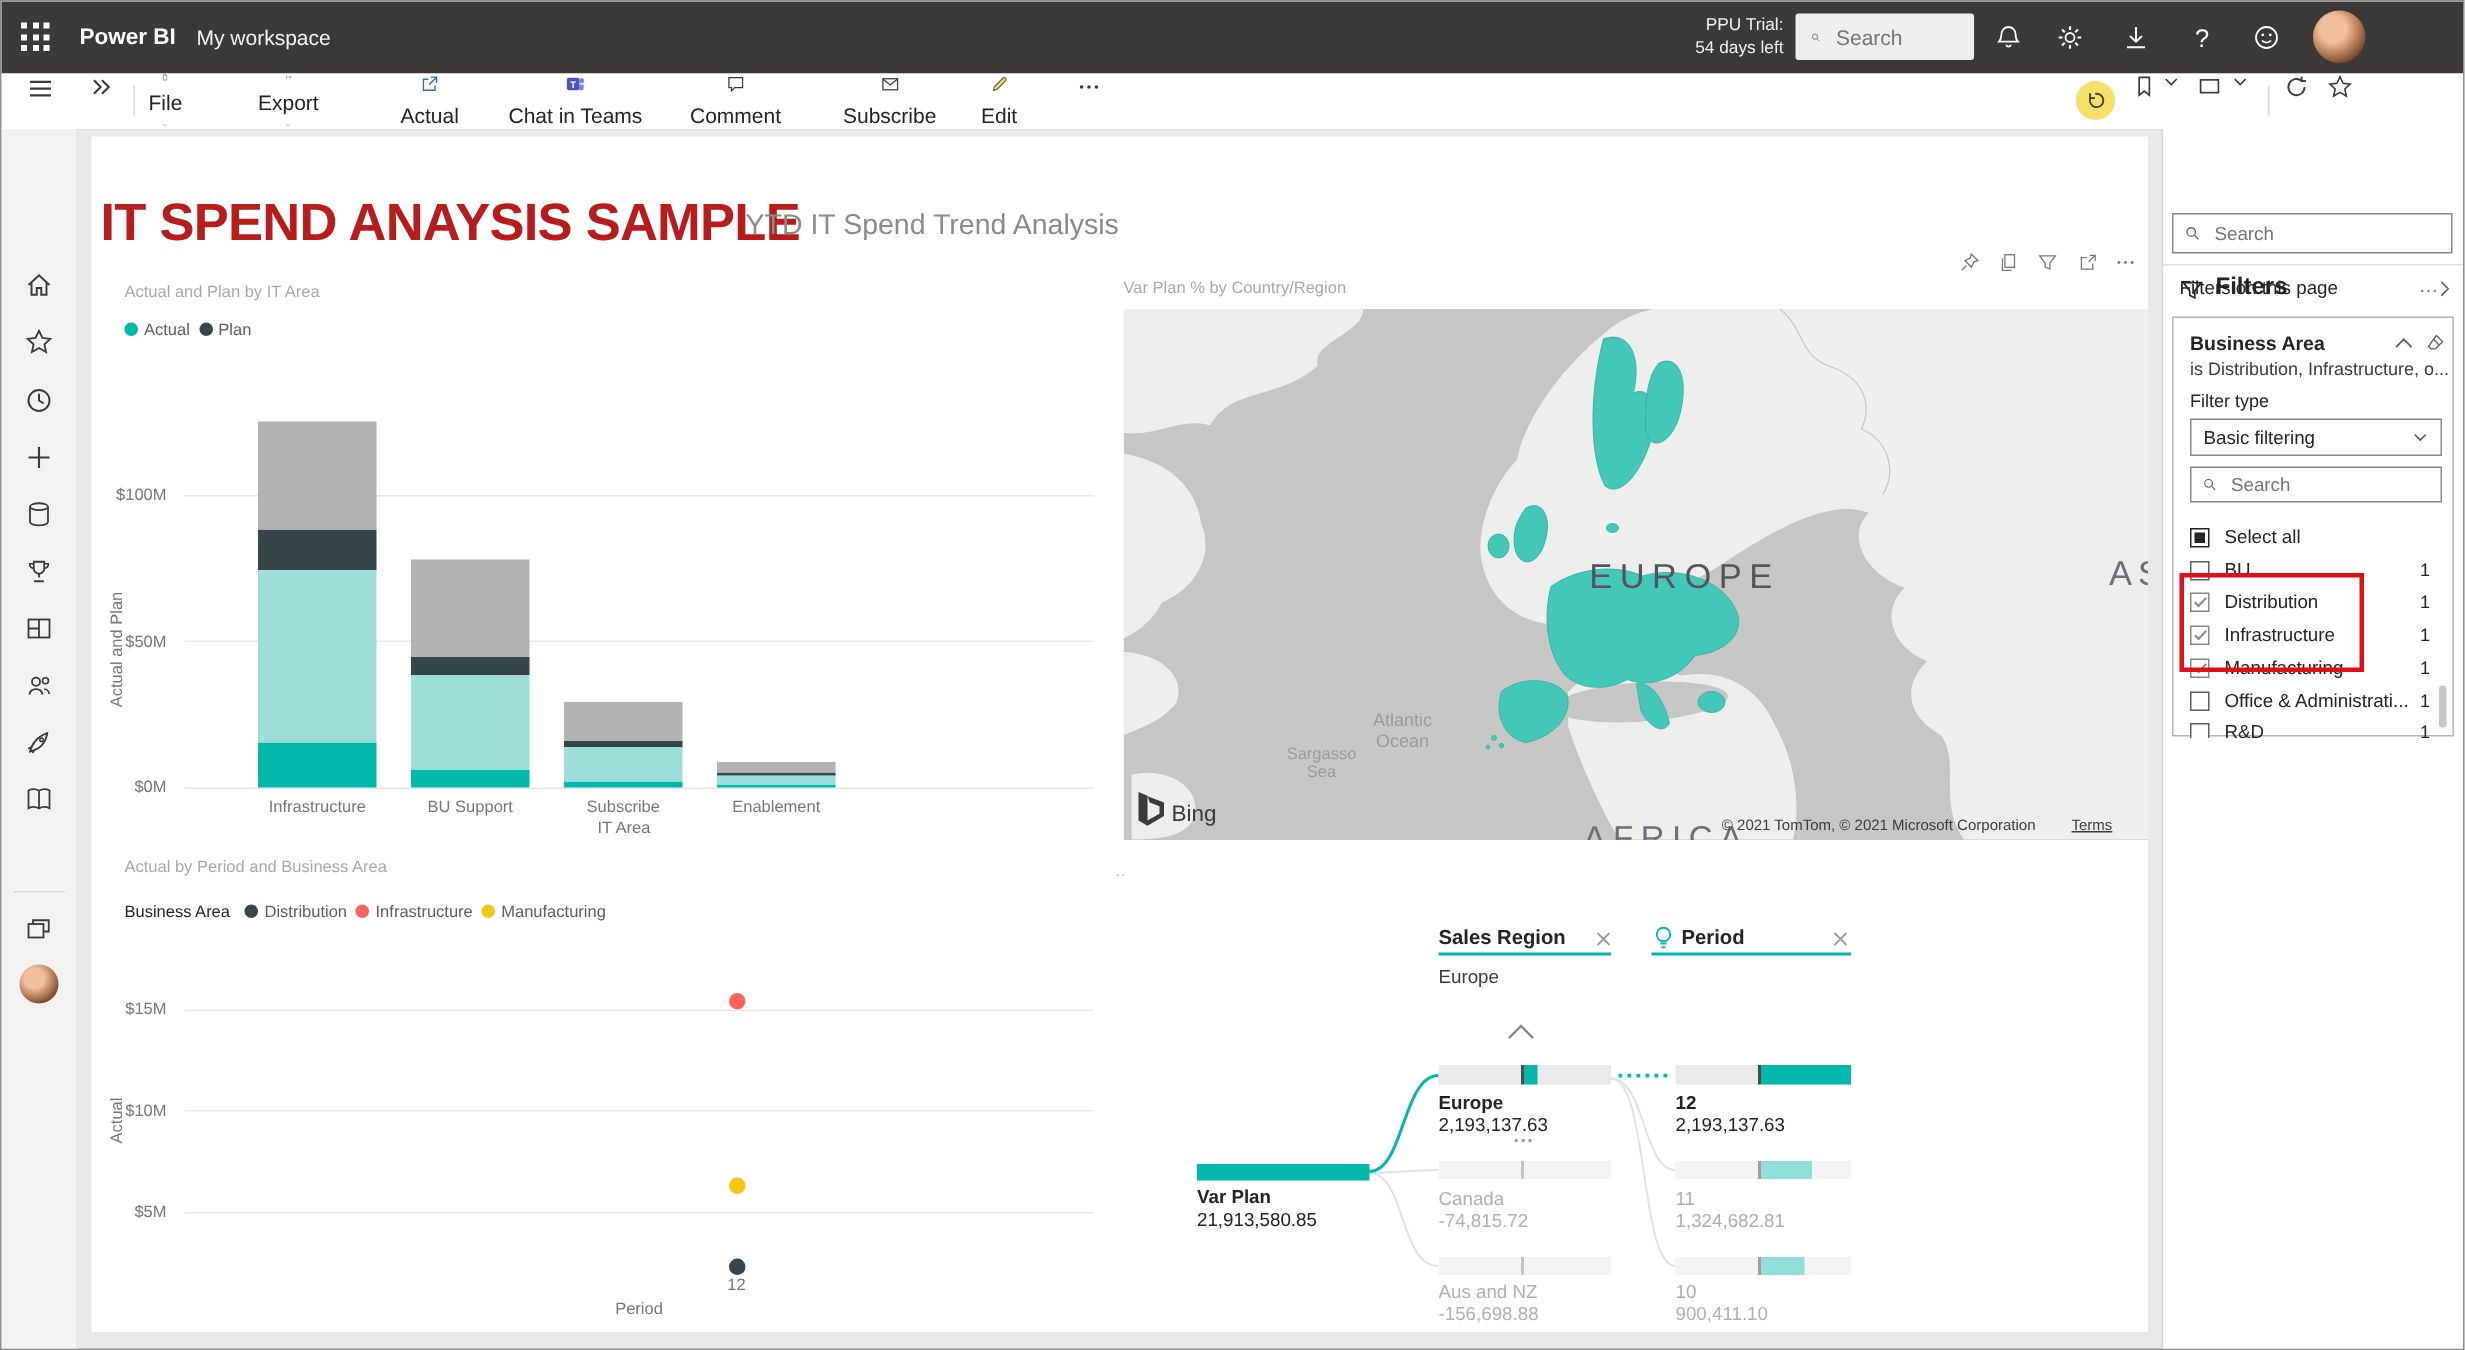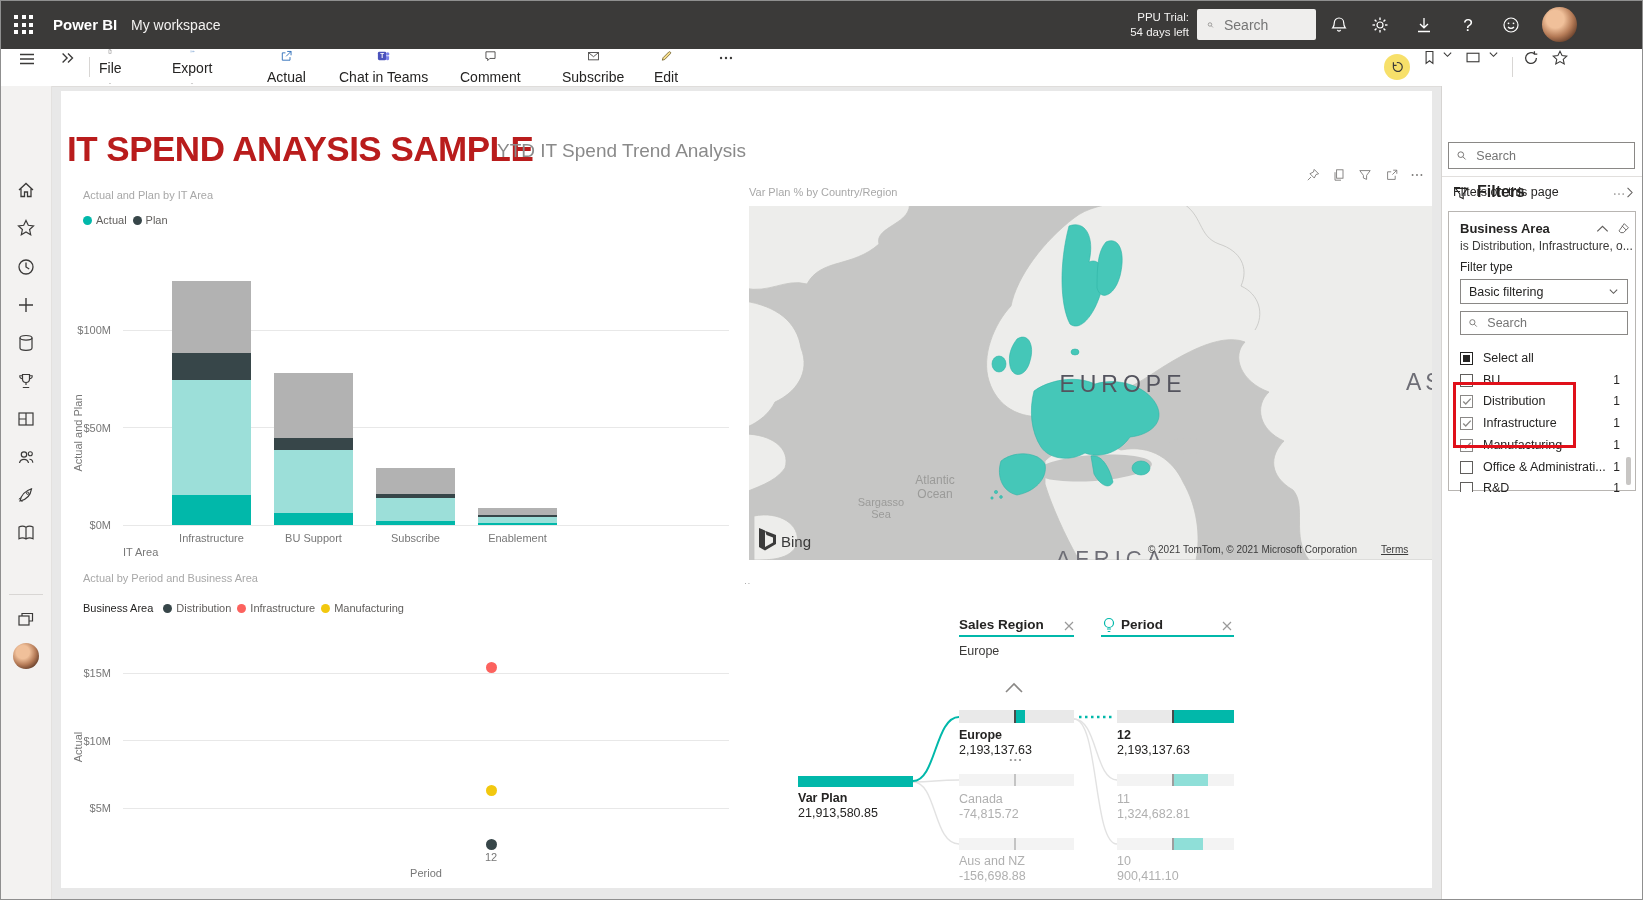--- a/index.html
+++ b/index.html
@@ -276,21 +276,21 @@
 
   <div class="abs bigtitle" style="left:66px;top:128px;">IT SPEND ANAYSIS SAMPLE</div>
   <div class="abs subtitle" style="left:496px;top:139px;">YTD IT Spend Trend Analysis</div>
 
   <div class="abs vtitle" style="left:82px;top:188px;">Actual and Plan by IT Area</div>
   <div class="abs legend" style="left:82px;top:213px;">
     <span><span class="ldot" style="background-color: rgb(1, 184, 170);"></span><span>Actual</span></span>
     <span style="margin-left:-4px;"><span class="ldot" style="background-color: rgb(55, 70, 73);"></span><span>Plan</span></span>
   </div>
   <div class="abs axis-t" style="left:62px;top:426px;transform:rotate(-90deg);transform-origin:center;width:120px;text-align:center;margin-left:-45px;">Actual and Plan</div>
-  <div class="abs axis-t" style="left:122px;top:545px;width:606px;">IT Area</div>
+  <div class="abs axis-t" style="left:112px;top:545px;width:606px;text-align:center;">IT Area</div>
   <div class="abs" id="bar-layer" style="left:0;top:0;width:100%;height:100%;pointer-events:none;">
       <div class="abs" style="left: 122px; top: 523.5px; width: 606px; height: 1px; background: rgb(232, 232, 232);"></div>
       <div class="abs" style="left: 58px; top: 518px; width: 52px; text-align: right; font-size: 11px; color: rgb(119, 119, 119);">$0M</div>
       <div class="abs" style="left: 122px; top: 426px; width: 606px; height: 1px; background: rgb(232, 232, 232);"></div>
       <div class="abs" style="left: 58px; top: 420.5px; width: 52px; text-align: right; font-size: 11px; color: rgb(119, 119, 119);">$50M</div>
       <div class="abs" style="left: 122px; top: 328.5px; width: 606px; height: 1px; background: rgb(232, 232, 232);"></div>
       <div class="abs" style="left: 58px; top: 323px; width: 52px; text-align: right; font-size: 11px; color: rgb(119, 119, 119);">$100M</div>
       <div class="abs" style="left: 171px; top: 493.97px; width: 79px; height: 30.03px; background: rgb(1, 184, 170); pointer-events: auto;"></div>
       <div class="abs" style="left: 171px; top: 378.92px; width: 79px; height: 115.05px; background: rgb(156, 223, 217); pointer-events: auto;"></div>
       <div class="abs" style="left: 171px; top: 352.01px; width: 79px; height: 26.91px; background: rgb(55, 70, 73); pointer-events: auto;"></div>

